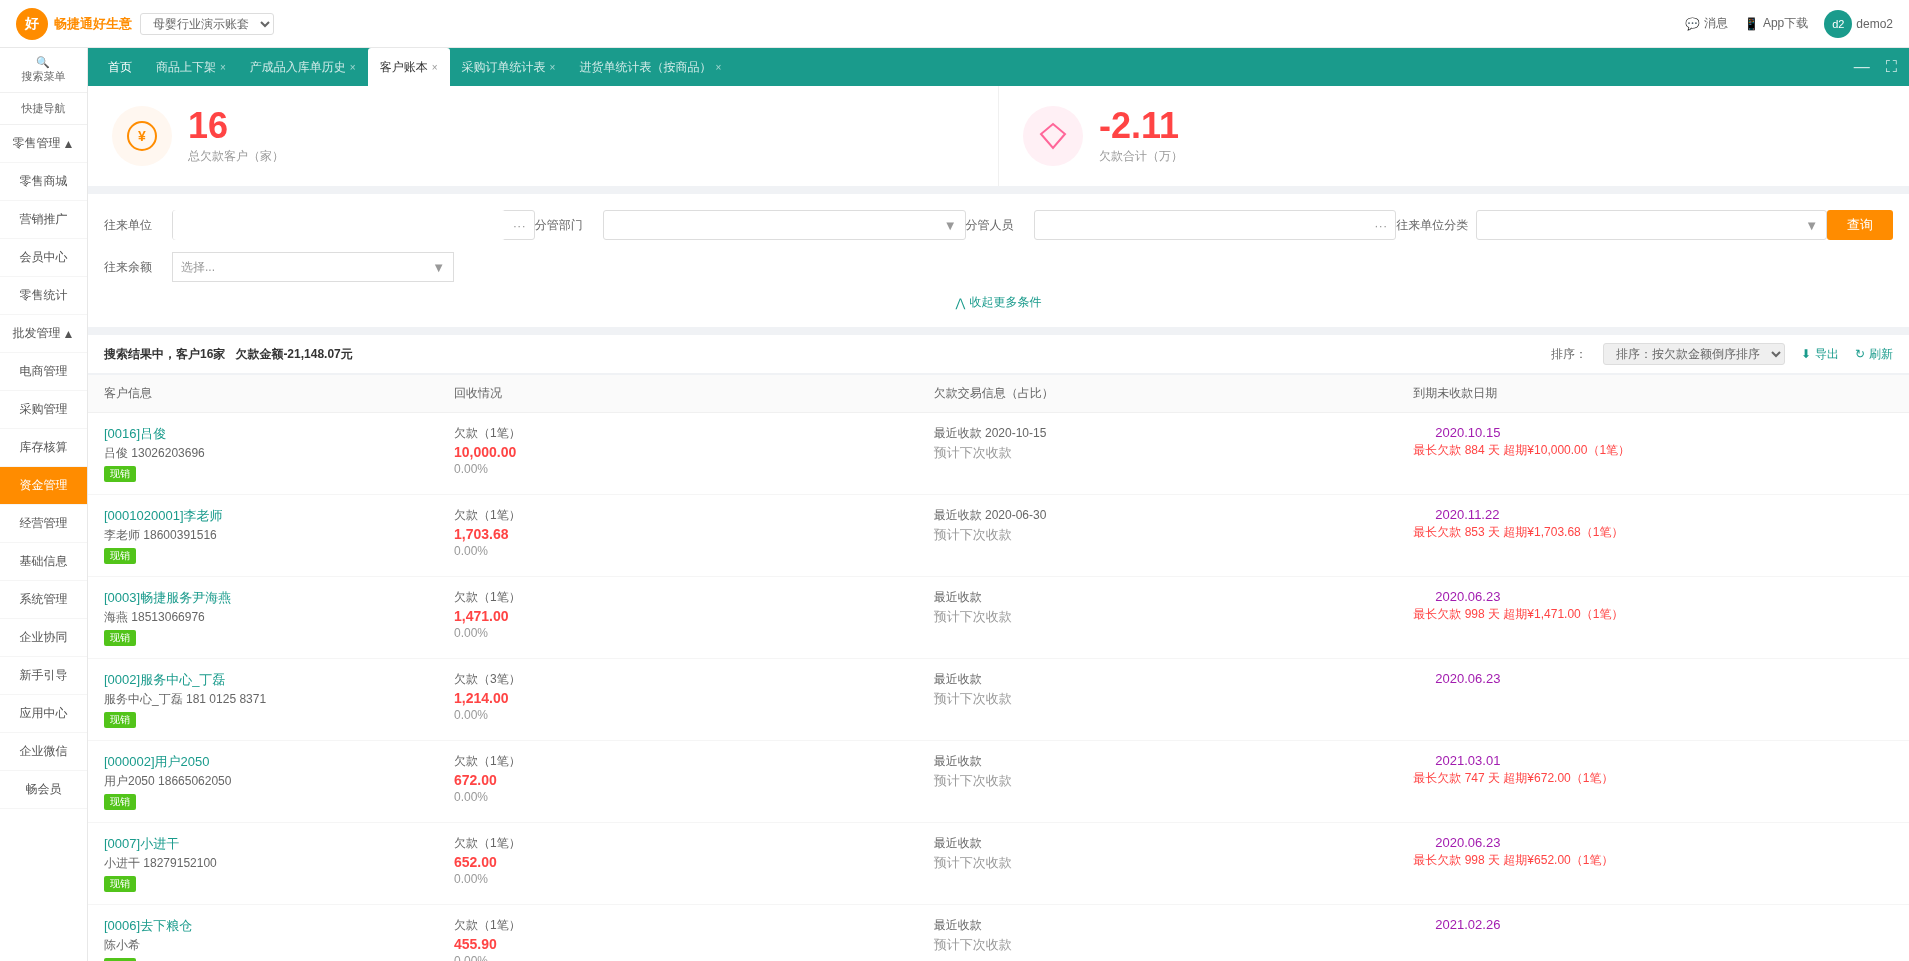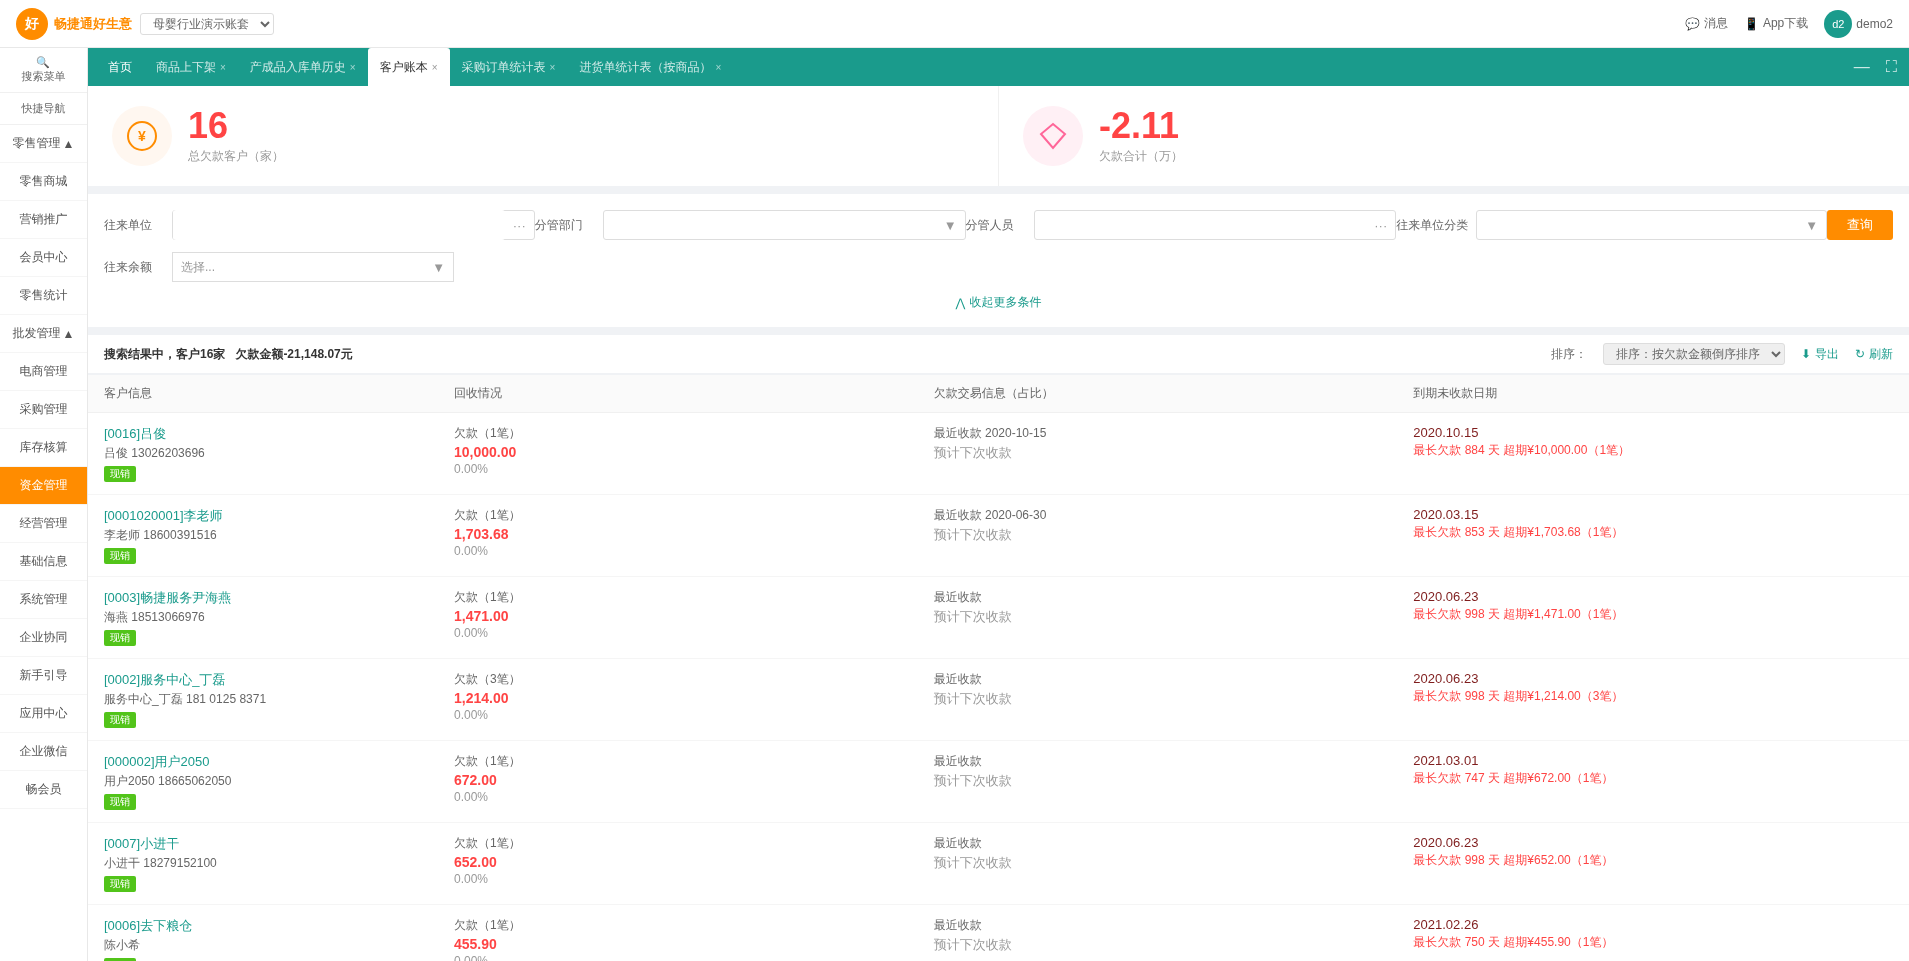--- a/index.html
+++ b/index.html
@@ -82,21 +82,21 @@
     .table-header-cell { font-size: 12px; color: #666; font-weight: 500; }
     .table-row { display: grid; grid-template-columns: 350px 1fr 1fr 1fr; padding: 12px 16px; border-bottom: 1px solid #f5f5f5; align-items: start; }
     .customer-name { color: #1a9b8c; font-size: 13px; cursor: pointer; }
     .customer-phone { color: #666; font-size: 12px; margin-top: 2px; }
     .customer-badge { display: inline-block; background: #52c41a; color: white; font-size: 10px; padding: 1px 6px; border-radius: 2px; margin-top: 4px; }
     .debt-count { color: #666; font-size: 12px; }
     .debt-amount { color: #ff4444; font-size: 14px; font-weight: bold; margin-top: 2px; }
     .debt-percent { color: #999; font-size: 12px; margin-top: 2px; }
     .collection-info { font-size: 12px; color: #666; }
     .collection-date { margin-top: 2px; color: #999; }
-    .overdue-date { font-size: 13px; color: #7f1d1d; }
+    .overdue-date { font-size: 13px; color: #a21caf; margin-left: 22px; }
     .overdue-days { color: #ff4444; font-size: 12px; margin-top: 2px; }
     .overdue-link { color: #ff4444; cursor: pointer; font-size: 12px; }
 
     
     ::-webkit-scrollbar { width: 6px; height: 6px; }
     ::-webkit-scrollbar-track { background: #f1f1f1; }
     ::-webkit-scrollbar-thumb { background: #ccc; border-radius: 3px; }
   </style>
 </head>
 <body>
@@ -367,21 +367,21 @@
           <div>
             <div class="debt-count">欠款（1笔）</div>
             <div class="debt-amount">1,703.68</div>
             <div class="debt-percent">0.00%</div>
           </div>
           <div>
             <div class="collection-info">最近收款    2020-06-30</div>
             <div class="collection-date">预计下次收款</div>
           </div>
           <div>
-            <div class="overdue-date">2020.03.15</div>
+            <div class="overdue-date">2020.11.22</div>
             <div class="overdue-days">最长欠款 853 天  <span class="overdue-link">超期¥1,703.68（1笔）</span></div>
           </div>
         </div>
 
         <div class="table-row">
           <div>
             <div class="customer-name">[0003]畅捷服务尹海燕</div>
             <div class="customer-phone">海燕  18513066976</div>
             <div class="customer-badge">现销</div>
           </div>
@@ -410,21 +410,20 @@
             <div class="debt-count">欠款（3笔）</div>
             <div class="debt-amount">1,214.00</div>
             <div class="debt-percent">0.00%</div>
           </div>
           <div>
             <div class="collection-info">最近收款</div>
             <div class="collection-date">预计下次收款</div>
           </div>
           <div>
             <div class="overdue-date">2020.06.23</div>
-            <div class="overdue-days">最长欠款 998 天  <span class="overdue-link">超期¥1,214.00（3笔）</span></div>
           </div>
         </div>
 
         <div class="table-row">
           <div>
             <div class="customer-name">[000002]用户2050</div>
             <div class="customer-phone">用户2050  18665062050</div>
             <div class="customer-badge">现销</div>
           </div>
           <div>
@@ -473,20 +472,19 @@
             <div class="debt-count">欠款（1笔）</div>
             <div class="debt-amount">455.90</div>
             <div class="debt-percent">0.00%</div>
           </div>
           <div>
             <div class="collection-info">最近收款</div>
             <div class="collection-date">预计下次收款</div>
           </div>
           <div>
             <div class="overdue-date">2021.02.26</div>
-            <div class="overdue-days">最长欠款 750 天  <span class="overdue-link">超期¥455.90（1笔）</span></div>
           </div>
         </div>
 
       </div>
     </div>
   </div>
 </div>
 
 </body></html>

